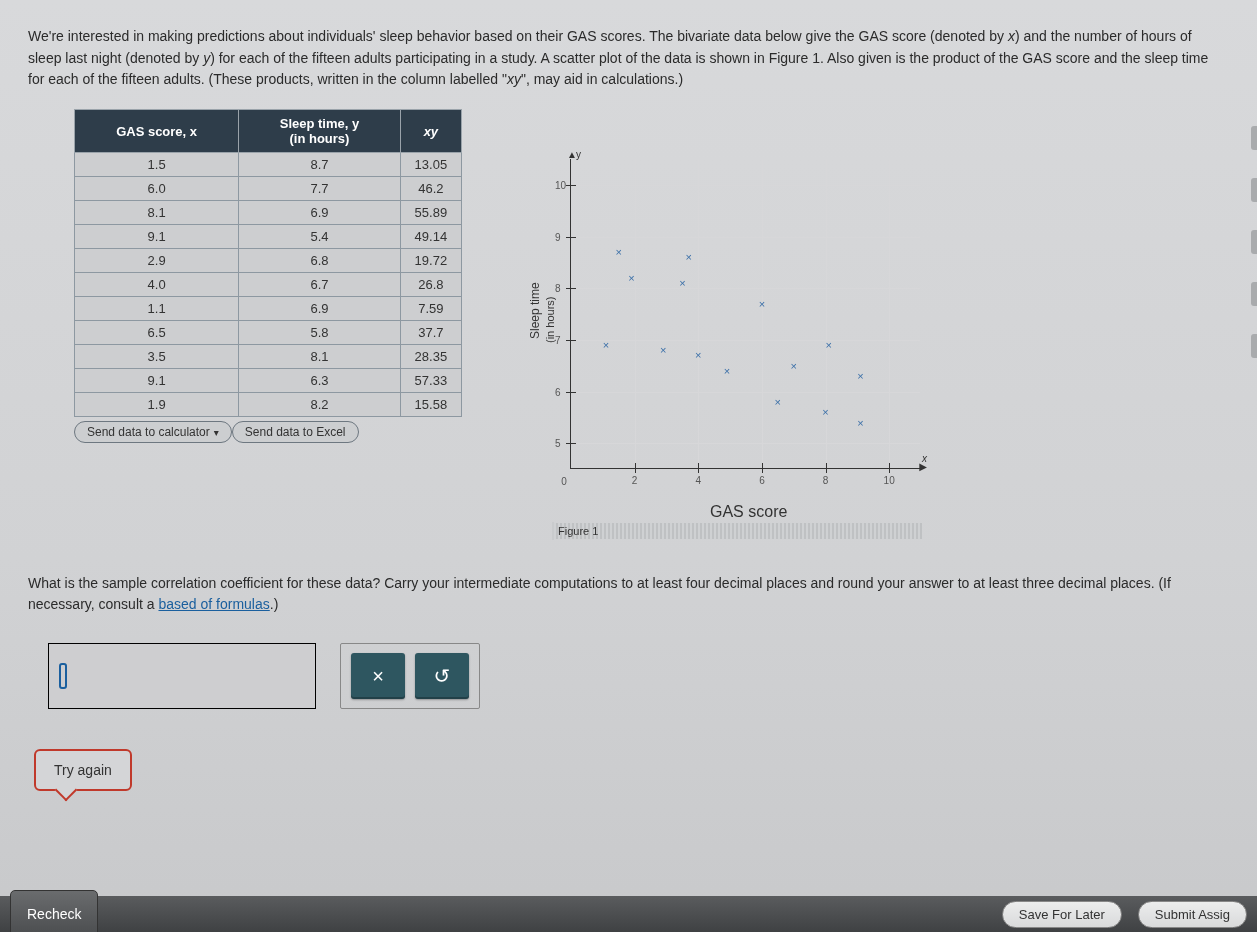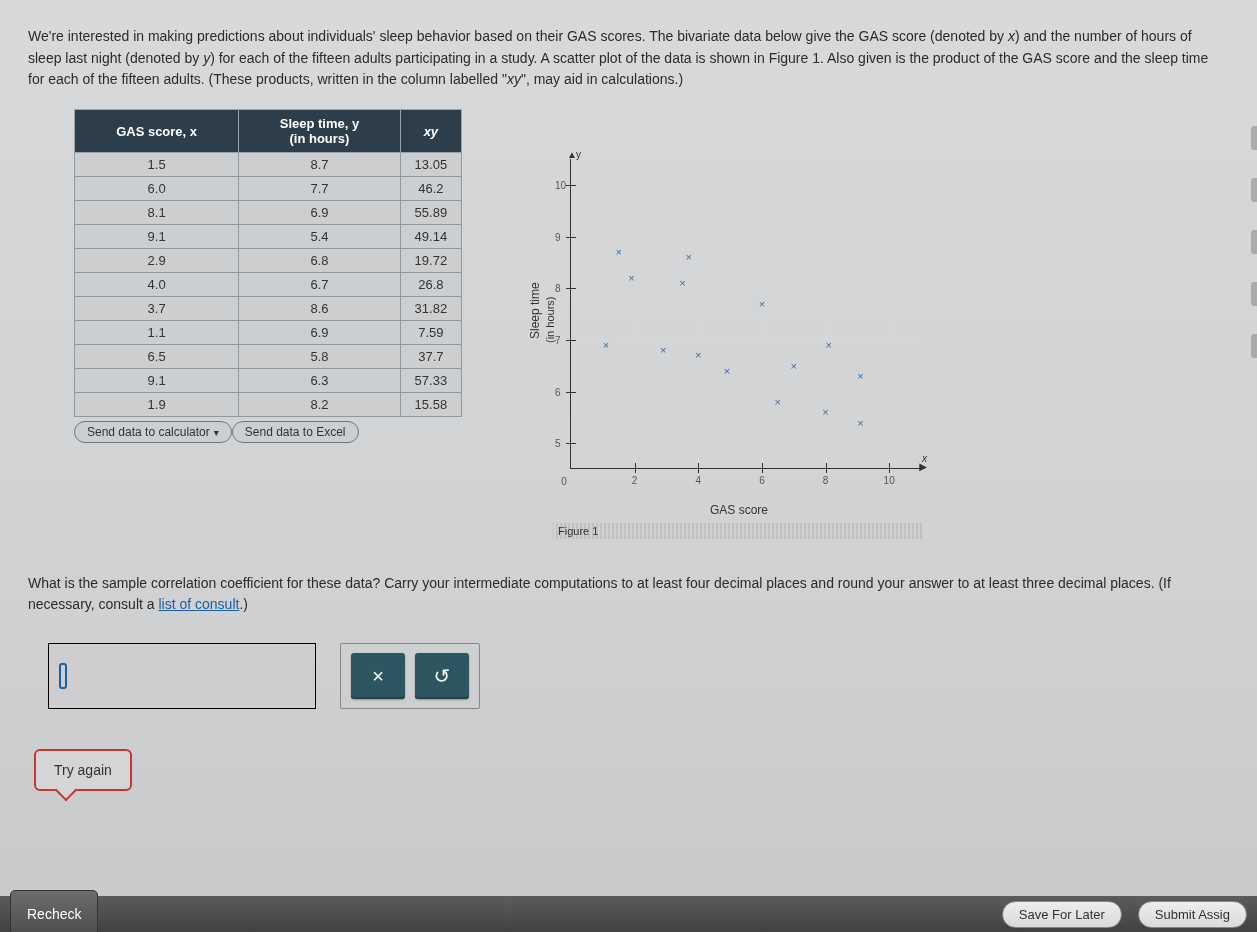--- a/index.html
+++ b/index.html
@@ -19,21 +19,21 @@
 .plotbox{position:relative;width:350px;height:310px;border-left:1px solid #333;border-bottom:1px solid #333}
 .grid-v{position:absolute;top:0;bottom:0;border-left:1px solid #d7d7d9}
 .grid-h{position:absolute;left:0;right:0;border-top:1px solid #d7d7d9}
 .tick-x{position:absolute;bottom:-5px;width:1px;height:10px;background:#333}
 .tick-y{position:absolute;left:-5px;height:1px;width:10px;background:#333}
 .tx-lbl{position:absolute;font-size:10px;color:#555;transform:translateX(-50%)}
 .ty-lbl{position:absolute;font-size:10px;color:#555;transform:translateY(-50%)}
 .pt{position:absolute;font-size:11px;color:#3a6fa8;transform:translate(-50%,-50%)}
 .axis-x-arrow{position:absolute;right:-7px;bottom:-4px;font-size:10px;color:#333}
 .axis-y-arrow{position:absolute;left:-4px;top:-10px;font-size:10px;color:#333}
-.xlab{font-size:12px;color:#333;position:absolute}
+.xlab{font-size:16px;color:#333;position:absolute}
 .ylab{font-size:12px;color:#333;position:absolute;transform:rotate(-90deg);transform-origin:left top}
 .ylab2{font-size:11px;color:#333;position:absolute;transform:rotate(-90deg);transform-origin:left top}
 .figcap{position:absolute;font-size:11px;background:linear-gradient(90deg,#c9cbcd,#c9cbcd 2px,transparent 2px,transparent 4px);padding:3px 6px;border:none}
 .figcap-bar{position:absolute;height:16px;background:repeating-linear-gradient(90deg,#bfc1c3 0 2px,#cfd1d3 2px 4px)}
 .question{margin:24px 28px 0 28px;line-height:1.5;color:#2b2b2b}
 .formlink{color:#1a5f9e;text-decoration:underline}
 .ans-row{display:flex;align-items:center;margin:28px 0 0 48px;gap:24px}
 .ans-box{border:1px solid #000;width:268px;height:66px;display:flex;align-items:center;padding-left:10px;background:#ceced0}
 .cursor-i{display:inline-block;width:8px;height:26px;border:2px solid #1a5f9e;border-radius:3px}
 .btn-grp{border:1px solid #888;padding:9px 10px;border-radius:2px;display:flex;gap:10px}
@@ -92,33 +92,33 @@
               <td>2.9</td>
               <td>6.8</td>
               <td>19.72</td>
             </tr>
             <tr>
               <td>4.0</td>
               <td>6.7</td>
               <td>26.8</td>
             </tr>
             <tr>
-              <td>3.7</td>
-              <td>8.6</td>
-              <td>31.82</td>
-            </tr>
-            <tr>
               <td>1.1</td>
               <td>6.9</td>
               <td>7.59</td>
             </tr>
             <tr>
               <td>6.5</td>
               <td>5.8</td>
               <td>37.7</td>
+            </tr>
+            <tr>
+              <td>3.5</td>
+              <td>8.1</td>
+              <td>28.35</td>
             </tr>
             <tr>
               <td>9.1</td>
               <td>6.3</td>
               <td>57.33</td>
             </tr>
             <tr>
               <td>1.9</td>
               <td>8.2</td>
               <td>15.58</td>
@@ -197,21 +197,21 @@
       <div style="position:absolute;left:76px;top:40px;font-size:10px">y</div>
       <div style="position:absolute;left:422px;top:344px;font-size:10px;font-style:italic">x</div>
       <div class="xlab" style="left:210px;top:394px">GAS score</div>
       <div class="figcap-bar" style="left:52px;top:414px;width:370px"></div>
       <div class="figcap" style="left:52px;top:413px">Figure 1</div>
     </div>
   </div>
 </div>
 
 <p class="question">
-  <span>What is the sample correlation coefficient for these data? Carry your intermediate computations to at least four decimal places and round your answer to at least three decimal places. (If necessary, consult a </span><a href="#" class="formlink">list of consult</a><span>.)</span>
+  <span>What is the sample correlation coefficient for these data? Carry your intermediate computations to at least four decimal places and round your answer to at least three decimal places. (If necessary, consult a </span><a href="#" class="formlink">based of formulas</a><span>.)</span>
 </p>
 
 <div class="ans-row">
   <div class="ans-box">
     <span class="cursor-i"></span>
   </div>
   <div class="btn-grp">
     <div class="sqbtn">×</div>
     <div class="sqbtn">↺</div>
   </div>

